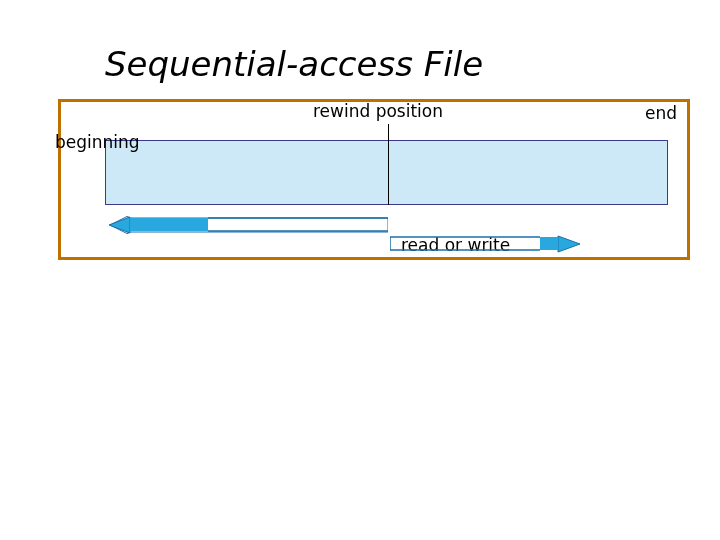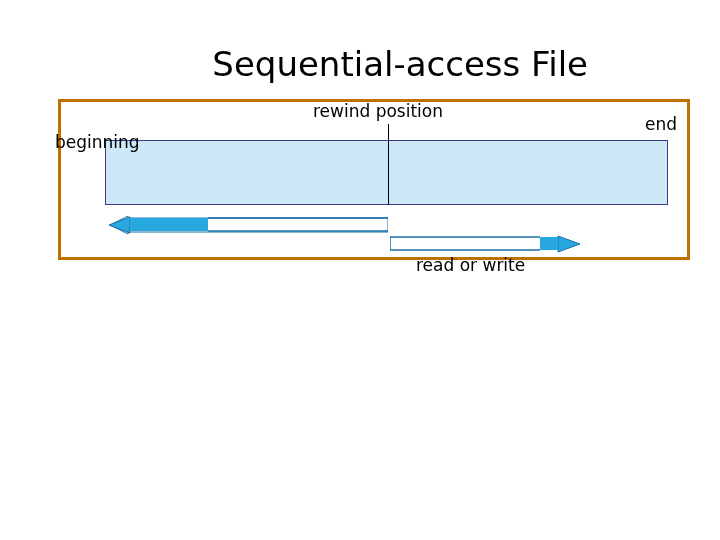--- a/index.html
+++ b/index.html
@@ -13,26 +13,27 @@
     position: relative;
     font-family: "DejaVu Sans", sans-serif;
     overflow: hidden;
   }
 
   #page-title {
     position: absolute;
     left: 0;
     top: 44px;
     width: 588px;
-    text-align: right;
+    text-align: center;
     font-size: 34px;
     color: #000000;
     font-family: "DejaVu Sans", sans-serif;
     letter-spacing: 0px;
     white-space: nowrap;
+    font-style: italic;
   }
 
   
   #diagram-frame {
     position: absolute;
     left: 58px;
     top: 99px;
     width: 632px;
     height: 161px;
     border: 3px solid #c07000;
@@ -64,23 +65,23 @@
   .label {
     position: absolute;
     font-size: 17px;
     color: #000000;
     white-space: nowrap;
     font-family: "DejaVu Sans", sans-serif;
   }
 
   #label-beginning { left: 55px; top: 132px; }
   #label-current   { left: 313px; top: 101px; }
-  #label-end       { left: 645px; top: 114px; }
+  #label-end       { left: 645px; top: 103px; }
   #label-rewind    { left: 216px; top: 216px; }
-  #label-readwrite { left: 416px; top: 235px; margin-top: 20px; }
+  #label-readwrite { left: 401px; top: 235px; }
 
   
   #rewind-arrow {
     position: absolute;
     left: 100px;
     top: 216px;
     width: 288px;
     height: 18px;
   }
   #rewind-arrow svg, #readwrite-arrow svg { display: block; }

